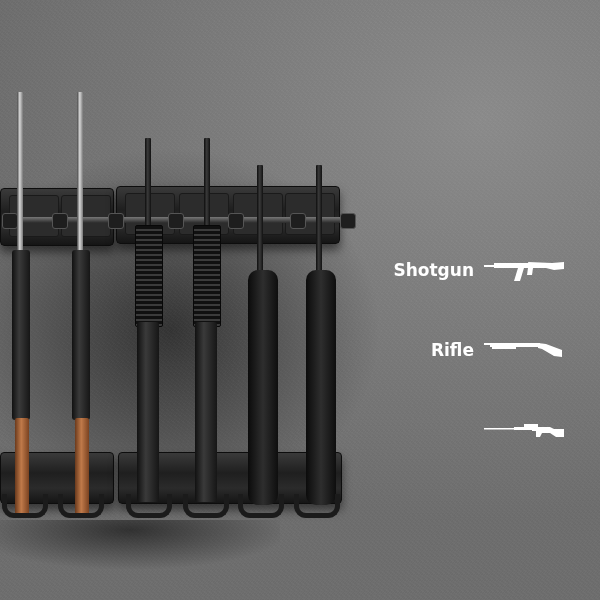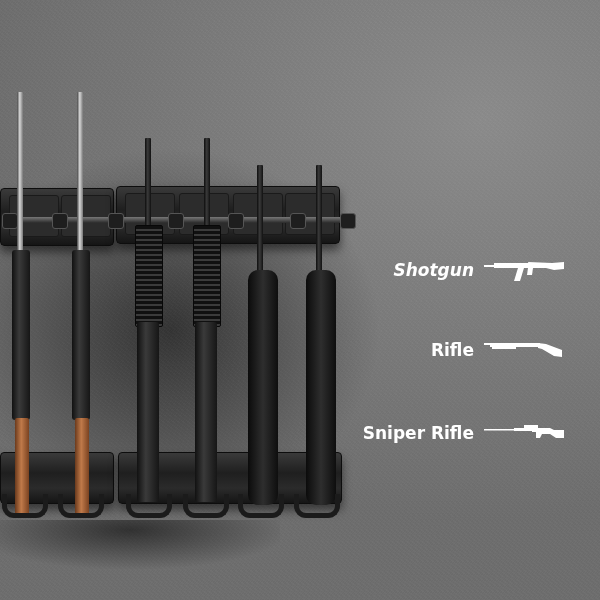--- a/index.html
+++ b/index.html
@@ -40,21 +40,21 @@
   .stock-wood{position:absolute;width:14px;background:linear-gradient(90deg,#6b3a1c,#c07a4a 45%,#7a4220);border-radius:2px;}
   .shotgun-body{position:absolute;width:30px;background:linear-gradient(90deg,#0b0b0b,#2e2e2e 50%,#0e0e0e);border-radius:10px;}
 </style>
 </head>
 <body>
 
 <div class="scene">
   <div class="noise"></div>
 
 
-  <div class="legend-row" style="right:36px;top:257px;font-style:italic;">
+  <div class="legend-row" style="right:36px;top:257px;">
     <span class="legend-label">Shotgun</span>
     <svg class="gun-icon" width="80" height="26" viewBox="0 0 80 26">
       <rect x="0" y="8" width="14" height="2" fill="#fff"></rect>
       <rect x="10" y="6" width="36" height="5" fill="#fff"></rect>
       <path d="M44 5 L68 6 L80 5 L80 12 L70 13 L62 11 L46 11 Z" fill="#fff"></path>
       <path d="M34 11 L40 11 L36 24 L30 24 Z" fill="#fff"></path>
       <path d="M44 11 L49 11 L48 18 L43 18 Z" fill="#fff"></path>
     </svg>
   </div>
 
@@ -62,21 +62,20 @@
     <span class="legend-label">Rifle</span>
     <svg class="gun-icon" width="80" height="20" viewBox="0 0 80 20">
       <rect x="0" y="3" width="8" height="2" fill="#fff"></rect>
       <rect x="6" y="3" width="50" height="4" fill="#fff"></rect>
       <rect x="8" y="7" width="24" height="2" fill="#fff"></rect>
       <path d="M54 3 L62 4 L78 10 L78 17 L70 16 L58 9 L54 8 Z" fill="#fff"></path>
     </svg>
   </div>
 
   <div class="legend-row" style="right:36px;top:423px;">
-    <span class="legend-label">Sniper Rifle</span>
     <svg class="gun-icon" width="80" height="18" viewBox="0 0 80 18">
       <rect x="0" y="5" width="34" height="1.5" fill="#fff"></rect>
       <rect x="30" y="4" width="20" height="3" fill="#fff"></rect>
       <rect x="40" y="1" width="14" height="3" fill="#fff"></rect>
       <path d="M48 4 L66 4 L70 6 L80 6 L80 14 L72 14 L66 10 L58 10 L56 14 L52 14 L52 8 L48 8 Z" fill="#fff"></path>
     </svg>
   </div>
 
   <div>
     <div class="rail" style="left:0;top:188px;width:112px;">

